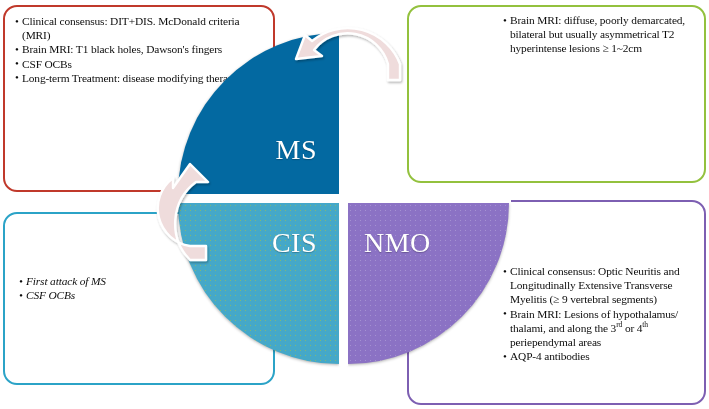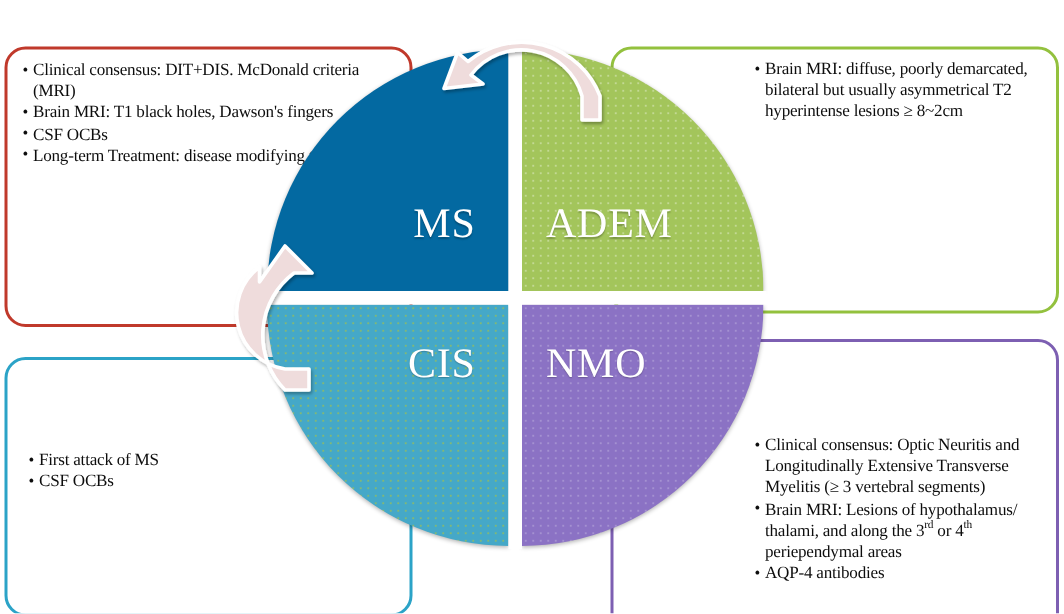--- a/index.html
+++ b/index.html
@@ -17,21 +17,20 @@
   }
 
   
   .callout {
     position: absolute;
     box-sizing: border-box;
     background: #ffffff;
     border-radius: 14px;
     border-style: solid;
     border-width: 2px;
-    margin-top: 26px;
   }
   .callout .txt {
     position: absolute;
     font-family: "Liberation Serif", "DejaVu Serif", serif;
     font-size: 11.4px;
     line-height: 14.2px;
     color: #0d0d0d;
     letter-spacing: -0.15px;
   }
   .bullet-list {
@@ -54,21 +53,21 @@
   sup { font-size: 7.6px; vertical-align: super; line-height: 0; }
 
   
   #box-ms    { left: 3px;   top: 5px;   width: 272px; height: 187px; border-color: #C0392B; }
   #box-adem  { left: 407px; top: 5px;   width: 299px; height: 178px; border-color: #93C13E; }
   #box-cis   { left: 3px;   top: 212px; width: 272px; height: 173px; border-color: #2BA3C7; }
   #box-nmo   { left: 407px; top: 200px; width: 299px; height: 205px; border-color: #7D5FB2; }
 
   #box-ms   .txt { left: 10px;  top: 7px;   width: 248px; }
   #box-adem .txt { left: 94px;  top: 6px;   width: 200px; }
-  #box-cis  .txt { left: 14px;  top: 60px;  width: 248px; }
+  #box-cis  .txt { left: 14px;  top: 60px;  width: 248px; font-style: italic; }
   #box-nmo  .txt { left: 94px;  top: 62px;  width: 201px; }
 
   
   #pie-wrap {
     position: absolute;
     left: 178px;
     top: 33px;
     width: 331px;
     height: 331px;
   }
@@ -148,53 +147,50 @@
         <li>Brain MRI: T1 black holes, Dawson's fingers</li>
         <li>CSF OCBs</li>
         <li>Long-term Treatment: disease modifying therapies</li>
       </ul>
     </div>
   </div>
 
   <div class="callout" id="box-adem">
     <div class="txt">
       <ul class="bullet-list">
-        <li>Brain MRI: diffuse, poorly demarcated, bilateral but usually asymmetrical T2 hyperintense lesions ≥ 8~2cm</li>
+        <li>Brain MRI: diffuse, poorly demarcated, bilateral but usually asymmetrical T2 hyperintense lesions ≥ 1~2cm</li>
       </ul>
     </div>
   </div>
 
   <div class="callout" id="box-cis">
     <div class="txt">
       <ul class="bullet-list">
         <li>First attack of MS</li>
         <li>CSF OCBs</li>
       </ul>
     </div>
   </div>
 
   <div class="callout" id="box-nmo">
     <div class="txt">
       <ul class="bullet-list">
-        <li>Clinical consensus: Optic Neuritis and Longitudinally Extensive Transverse Myelitis (≥ 3 vertebral segments)</li>
+        <li>Clinical consensus: Optic Neuritis and Longitudinally Extensive Transverse Myelitis (≥ 9 vertebral segments)</li>
         <li>Brain MRI: Lesions of hypothalamus/ thalami, and along the 3<sup>rd</sup> or 4<sup>th</sup> periependymal areas</li>
         <li>AQP-4 antibodies</li>
       </ul>
     </div>
   </div>
 
   <div id="pie-wrap">
 
     <div class="quad" id="quad-ms">
       <span class="qlabel">MS</span>
     </div>
 
-    <div class="quad" id="quad-adem">
-      <span class="qlabel">ADEM</span>
-    </div>
 
     <div class="quad" id="quad-cis">
       <span class="qlabel">CIS</span>
     </div>
 
     <div class="quad" id="quad-nmo">
       <span class="qlabel">NMO</span>
     </div>
 
     <div class="sep" id="sep-v"></div>

